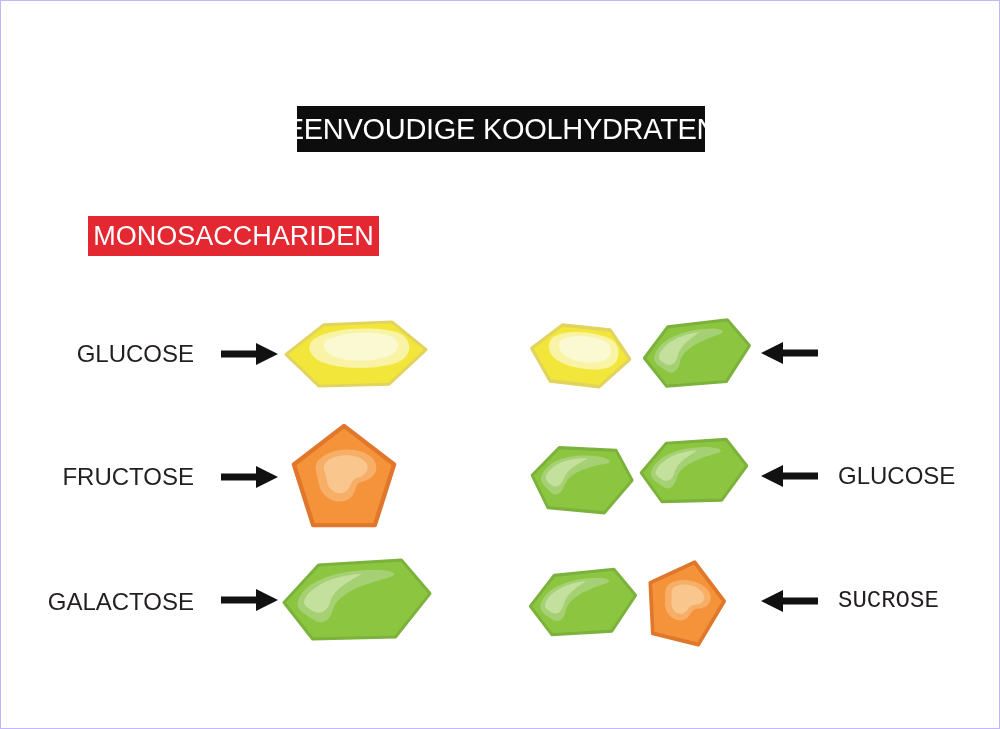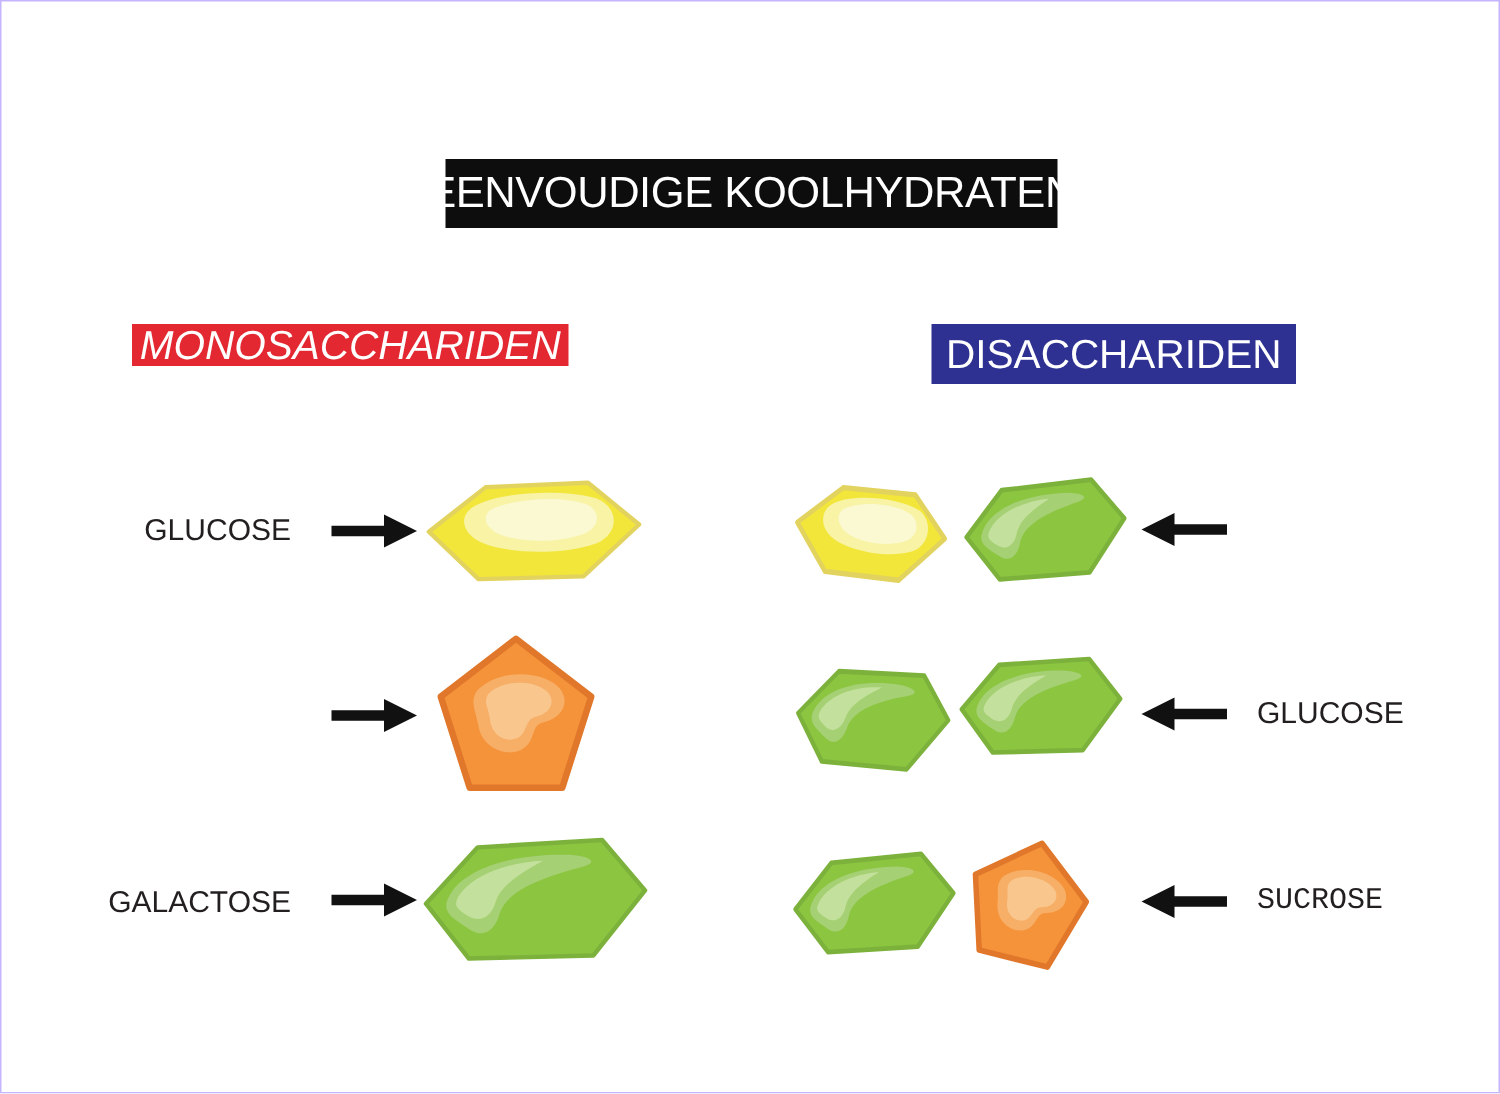--- a/index.html
+++ b/index.html
@@ -11,29 +11,29 @@
   .abs{position:absolute;}
   .banner{
     display:flex;align-items:center;justify-content:center;
     color:#ffffff;white-space:nowrap;
   }
   #title-banner{
     left:296px;top:105px;width:408px;height:46px;
     background:var(--c-black_banner);font-size:29px;letter-spacing:-0.3px;
   }
   #mono-header{
-    left:87px;top:215px;width:291px;height:28px;
-    background:var(--c-red);font-size:27px;font-style:italic;
+    left:87px;top:215px;width:291px;height:40px;
+    background:var(--c-red);font-size:27px;
   }
   #di-header{
     left:620px;top:215px;width:243px;height:40px;
     background:var(--c-blue);font-size:27px;
   }
   .row-label{
-    color:var(--c-text);font-size:20px;line-height:32px;white-space:nowrap;
+    color:var(--c-text);font-size:24px;line-height:32px;white-space:nowrap;
   }
   .label-left{width:160px;text-align:right;}
   .label-right{text-align:left;}
   .arrow{width:57px;height:26px;}
   .arrow path{fill:var(--c-arrow);}
   .sh-y{fill:var(--c-yellow);stroke:var(--c-yellow_stroke);}
   .sh-g{fill:var(--c-green);stroke:var(--c-green_stroke);}
   .sh-o{fill:var(--c-orange);stroke:var(--c-orange_stroke);}
   .hl-y1{fill:var(--c-yellow_hl1);}  .hl-y2{fill:var(--c-yellow_hl2);}
   .hl-g1{fill:var(--c-green_hl1);}   .hl-g2{fill:var(--c-green_hl2);}
@@ -41,32 +41,32 @@
   svg{display:block;overflow:visible;}
 </style>
 </head>
 <body>
 
 <div id="canvas">
 
   <div id="title-banner" class="abs banner">EENVOUDIGE KOOLHYDRATEN</div>
 
   <div id="mono-header" class="abs banner">MONOSACCHARIDEN</div>
-  <div id="di-header" class="abs banner">DISACCHARIDEN</div>
 
   <div class="abs row-label label-left" style="left:33px;top:337px;">GLUCOSE</div>
   <svg class="abs arrow" style="left:220px;top:340px;" viewBox="0 0 57 26">
     <path d="M0 9.5 H35 V2 L57 13 L35 24 V16.5 H0 Z"></path>
   </svg>
   <svg class="abs" style="left:282px;top:317px;" width="146" height="71" viewBox="0 0 150 74" preserveAspectRatio="none">
     <polygon class="sh-y" stroke-width="3" stroke-linejoin="round" points="3,38 42,7 112,4 147,33 109,69 37,71"></polygon>
     <path class="hl-y1" d="M33,21 C50,10 96,8 118,15 C133,21 134,39 118,46 C94,55 54,53 38,45 C25,38 24,27 33,21 Z"></path>
     <path class="hl-y2" d="M45,23 C62,14 96,13 111,19 C121,24 121,35 108,40 C87,47 59,45 48,38 C41,33 40,27 45,23 Z"></path>
   </svg>
 
+  <div class="abs row-label label-left" style="left:33px;top:460px;">FRUCTOSE</div>
   <svg class="abs arrow" style="left:220px;top:463px;" viewBox="0 0 57 26">
     <path d="M0 9.5 H35 V2 L57 13 L35 24 V16.5 H0 Z"></path>
   </svg>
   <svg class="abs" style="left:289px;top:421px;" width="108" height="108" viewBox="0 0 112 112" preserveAspectRatio="none">
     <polygon class="sh-o" stroke-width="4.5" stroke-linejoin="round" points="56,4 108,44 88,107 24,107 4,44"></polygon>
     <path class="hl-o1" d="M29,40 C43,25 74,25 86,38 C94,48 88,59 74,62 C66,64 70,76 59,81 C47,86 32,78 30,64 C28,53 24,48 29,40 Z"></path>
     <path class="hl-o2" d="M37,42 C47,32 69,32 78,41 C84,48 79,56 69,58 C62,60 64,70 56,73 C48,76 39,70 38,60 C37,51 33,48 37,42 Z"></path>
   </svg>
 
   <div class="abs row-label label-left" style="left:33px;top:585px;">GALACTOSE</div>

